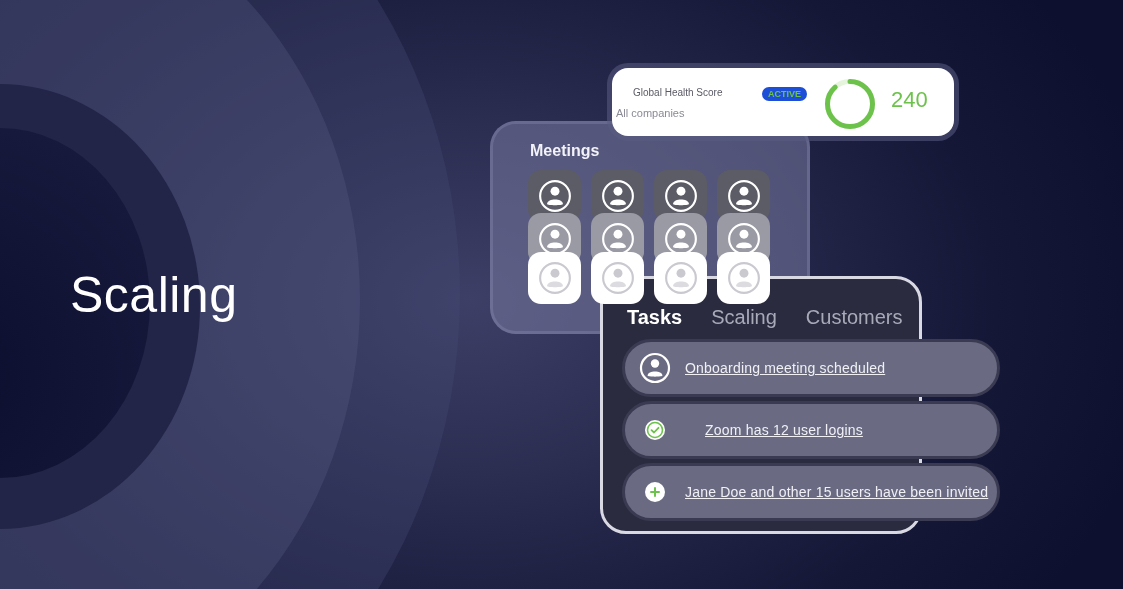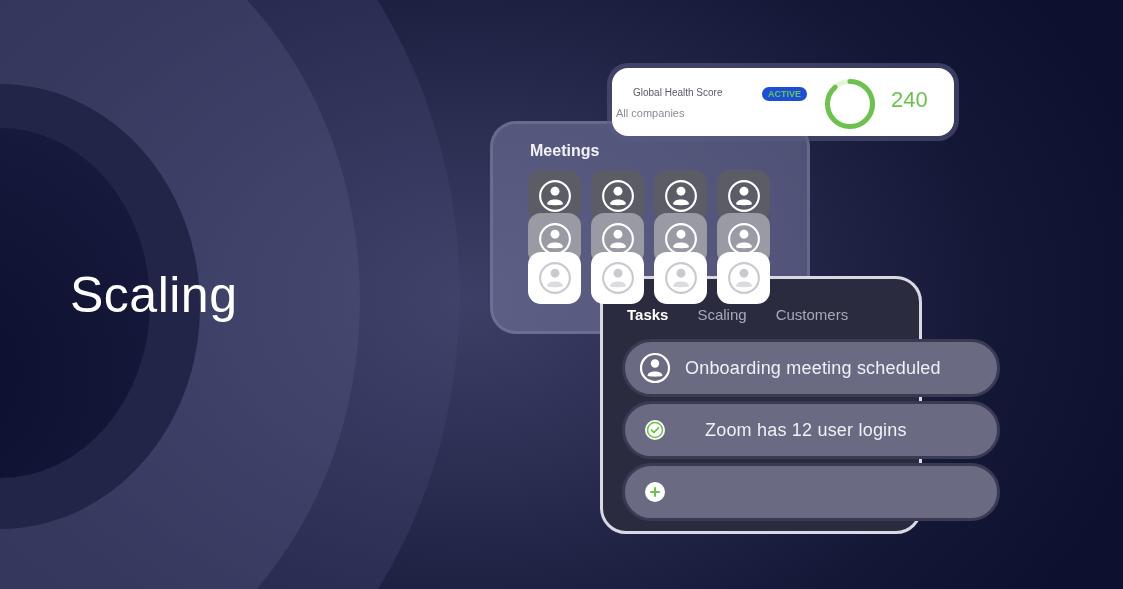--- a/index.html
+++ b/index.html
@@ -57,31 +57,31 @@
   }
   .score { position: absolute; left: 279px; top: 19px; font-size: 22px; color: #6cc24a; }
 
   
   .tasks {
     position: absolute; left: 600px; top: 276px; width: 322px; height: 258px;
     border-radius: 26px; background: #2a2b3f;
     border: 3px solid #d9d9e4;
   }
   .tabs { position: absolute; left: 24px; top: 27px; display: flex; gap: 29px; }
-  .tab { font-size: 15px; color: #a9aab8; cursor: pointer; }
+  .tab { font-size: 20px; color: #a9aab8; cursor: pointer; }
   .tab.active { color: #ffffff; font-weight: 700; }
 
   .task-item {
     position: absolute; left: 622px; width: 378px; height: 58px;
     border-radius: 29px; background: #6a6b82;
     border: 3px solid #3a3b52;
     display: flex; align-items: center;
   }
   .task-icon { width: 60px; display: flex; justify-content: center; align-items: center; }
-  .task-text { font-size: 18px; color: #f0f0f5; letter-spacing: 0.2px; }
+  .task-text { font-size: 14px; color: #f0f0f5; letter-spacing: 0.2px; text-decoration: underline; }
 </style>
 </head>
 <body>
 
 <div class="rings">
   <div class="ring r1"></div>
   <div class="ring r2"></div>
   <div class="ring r3"></div>
   <div class="ring r4"></div>
 </div>
@@ -220,13 +220,14 @@
   <div class="task-text">Zoom has 12 user logins</div>
 </div>
 
 <div class="task-item" style="top:463px;">
   <div class="task-icon">
     <svg width="22" height="22" viewBox="0 0 22 22">
       <circle cx="11" cy="11" r="10" fill="#ffffff"></circle>
       <path d="M11 7 V15 M7 11 H15" stroke="#6cc24a" stroke-width="2" stroke-linecap="round"></path>
     </svg>
   </div>
+  <div class="task-text">Jane Doe and other 15 users have been invited</div>
 </div>
 
 </body></html>

